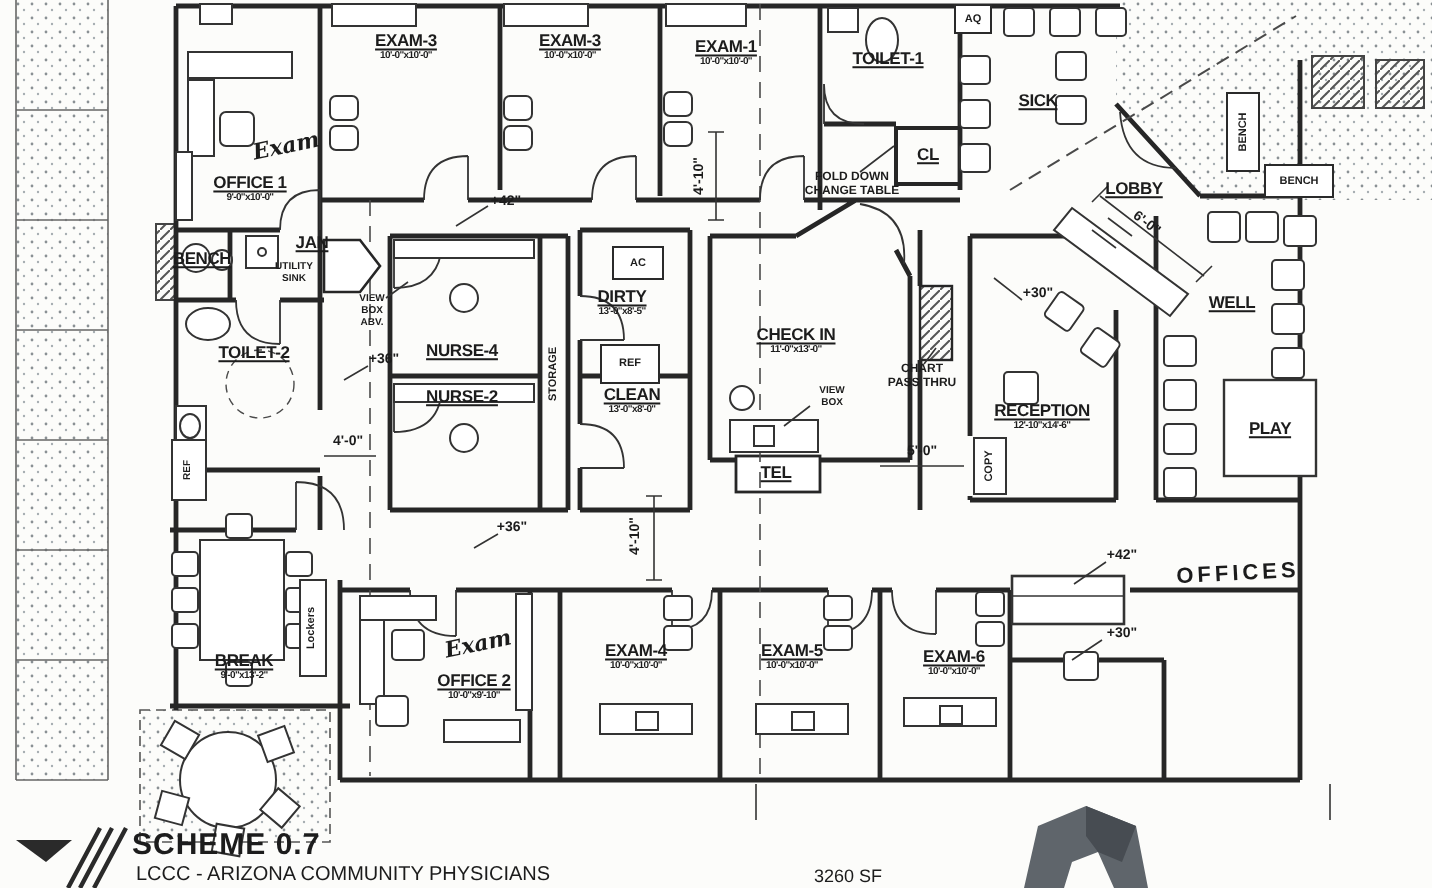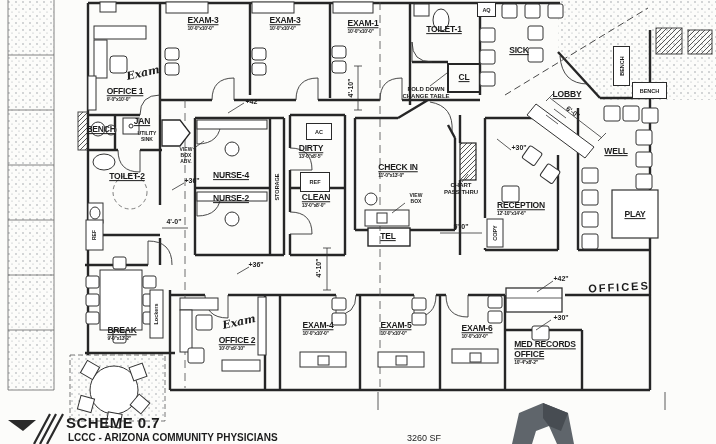--- a/index.html
+++ b/index.html
@@ -1,36 +1,36 @@
 <!DOCTYPE html>
 <html><head>
 <meta charset="utf-8">
 <style>
   html,body{margin:0;padding:0;background:#e8e8e8}
   .stage{position:relative;width:716px;height:444px;background:#fcfcfa;overflow:hidden;
          font-family:"Liberation Sans",sans-serif;color:#1c1c1c}
   .stage svg{position:absolute;left:0;top:0}
-  .room{position:absolute;transform:translate(-50%,-50%);text-align:left;line-height:1.15;white-space:pre-line;z-index:3}
+  .room{position:absolute;transform:translate(-50%,-50%);text-align:center;line-height:1.15;white-space:pre-line;z-index:3}
   .room .n{font-size:8.5px;font-weight:700;text-decoration:underline;letter-spacing:-.2px;white-space:pre-line}
   .room .d{font-size:5px;font-weight:700;letter-spacing:-.3px}
   .ann{position:absolute;transform:translate(-50%,-50%);font-size:6px;font-weight:700;line-height:1.15;
        text-align:center;white-space:pre-line;z-index:3}
   .dm{position:absolute;transform:translate(-50%,-50%);font-size:7px;font-weight:700;white-space:nowrap;z-index:3}
   .dm.v{transform:translate(-50%,-50%) rotate(-90deg)}
   .dm.r38{transform:translate(-50%,-50%) rotate(37deg)}
   .vrot{position:absolute;transform:translate(-50%,-50%) rotate(-90deg);font-size:5.5px;font-weight:700;white-space:nowrap;z-index:3}
   .box{position:absolute;border:1px solid #2a2a2a;background:#fff;display:flex;align-items:center;justify-content:center;
        font-size:5.5px;font-weight:700;z-index:3}
   .box .vr{transform:rotate(-90deg);white-space:nowrap}
   .hand{position:absolute;transform:translate(-50%,-50%) rotate(-12deg);font-family:"DejaVu Serif",serif;
         font-style:italic;font-weight:700;font-size:11px;z-index:3}
   .hand2{position:absolute;transform:translate(-50%,-50%) rotate(-3deg);font-size:11px;font-weight:700;
          letter-spacing:2px;z-index:3}
   .tb-scheme{position:absolute;left:66px;top:414px;font-size:15px;font-weight:700;letter-spacing:.5px;z-index:3}
-  .tb-project{position:absolute;left:68px;top:432px;font-size:10px;font-weight:700;z-index:3}
+  .tb-project{position:absolute;left:68px;top:432px;font-size:10px;font-weight:400;z-index:3}
   .tb-area{position:absolute;left:407px;top:433px;font-size:9px;font-weight:400;z-index:3}
   .tb-firm{position:absolute;left:584px;top:423px;font-size:13px;font-weight:700;letter-spacing:1.5px;z-index:3}
 </style>
 </head>
 <body>
 
 <div class="stage">
 
 <svg width="716" height="444" viewBox="0 0 716 444">
   <defs>
@@ -221,41 +221,39 @@
 
 <div class="room" style="left:125px;top:95px"><div class="n">OFFICE 1</div><div class="d">9'-0"x10'-0"</div></div>
 <div class="room" style="left:203px;top:24px"><div class="n">EXAM-3</div><div class="d">10'-0"x10'-0"</div></div>
 <div class="room" style="left:285px;top:24px"><div class="n">EXAM-3</div><div class="d">10'-0"x10'-0"</div></div>
 <div class="room" style="left:363px;top:27px"><div class="n">EXAM-1</div><div class="d">10'-0"x10'-0"</div></div>
 <div class="room" style="left:444px;top:30px"><div class="n">TOILET-1</div></div>
 <div class="room" style="left:464px;top:78px"><div class="n">CL</div></div>
 <div class="room" style="left:519px;top:51px"><div class="n">SICK</div></div>
 <div class="room" style="left:567px;top:95px"><div class="n">LOBBY</div></div>
 <div class="room" style="left:101px;top:130px"><div class="n">BENCH</div></div>
-<div class="room" style="left:142px;top:122px"><div class="n">JAN</div></div>
+<div class="room" style="left:156px;top:122px"><div class="n">JAN</div></div>
 <div class="room" style="left:127px;top:177px"><div class="n">TOILET-2</div></div>
 <div class="room" style="left:231px;top:176px"><div class="n">NURSE-4</div></div>
 <div class="room" style="left:231px;top:199px"><div class="n">NURSE-2</div></div>
 <span class="vrot" style="left:277px;top:187px">STORAGE</span>
 <div class="room" style="left:311px;top:152px"><div class="n">DIRTY</div><div class="d">13'-0"x8'-5"</div></div>
 <div class="room" style="left:316px;top:201px"><div class="n">CLEAN</div><div class="d">13'-0"x8'-0"</div></div>
 <div class="room" style="left:398px;top:171px"><div class="n">CHECK IN</div><div class="d">11'-0"x13'-0"</div></div>
 <div class="room" style="left:388px;top:237px"><div class="n">TEL</div></div>
 <div class="room" style="left:521px;top:209px"><div class="n">RECEPTION</div><div class="d">12'-10"x14'-6"</div></div>
 <span class="vrot" style="left:495px;top:233px">COPY</span>
 <div class="room" style="left:616px;top:152px"><div class="n">WELL</div></div>
 <div class="room" style="left:635px;top:215px"><div class="n">PLAY</div></div>
 <div class="room" style="left:122px;top:334px"><div class="n">BREAK</div><div class="d">9'-0"x13'-2"</div></div>
 <span class="vrot" style="left:156px;top:314px">Lockers</span>
 <div class="room" style="left:237px;top:344px"><div class="n">OFFICE 2</div><div class="d">10'-0"x9'-10"</div></div>
 <div class="room" style="left:318px;top:329px"><div class="n">EXAM-4</div><div class="d">10'-0"x10'-0"</div></div>
 <div class="room" style="left:396px;top:329px"><div class="n">EXAM-5</div><div class="d">10'-0"x10'-0"</div></div>
 <div class="room" style="left:477px;top:332px"><div class="n">EXAM-6</div><div class="d">10'-0"x10'-0"</div></div>
-<div class="room" style="left:545px;top:353px"><div class="n">MED RECORDS
-OFFICE</div><div class="d">10'-4"x8'-2"</div></div>
 
 <span class="hand" style="left:143px;top:73px">Exam</span>
 <span class="hand" style="left:239px;top:322px">Exam</span>
 <span class="hand2" style="left:619px;top:287px">OFFICES</span>
 
 <span class="ann" style="left:426px;top:93px">FOLD DOWN
 CHANGE TABLE</span>
 <span class="ann" style="left:461px;top:189px">CHART
 PASS THRU</span>
 <span class="ann" style="left:186px;top:156px; font-size:5px">VIEW

